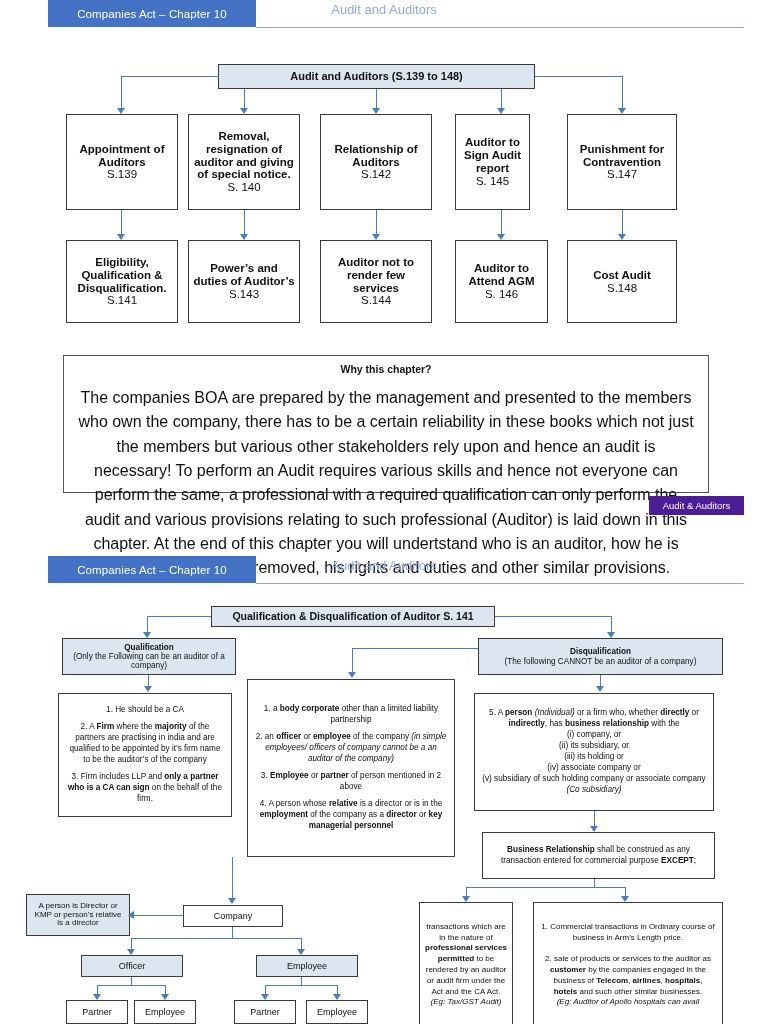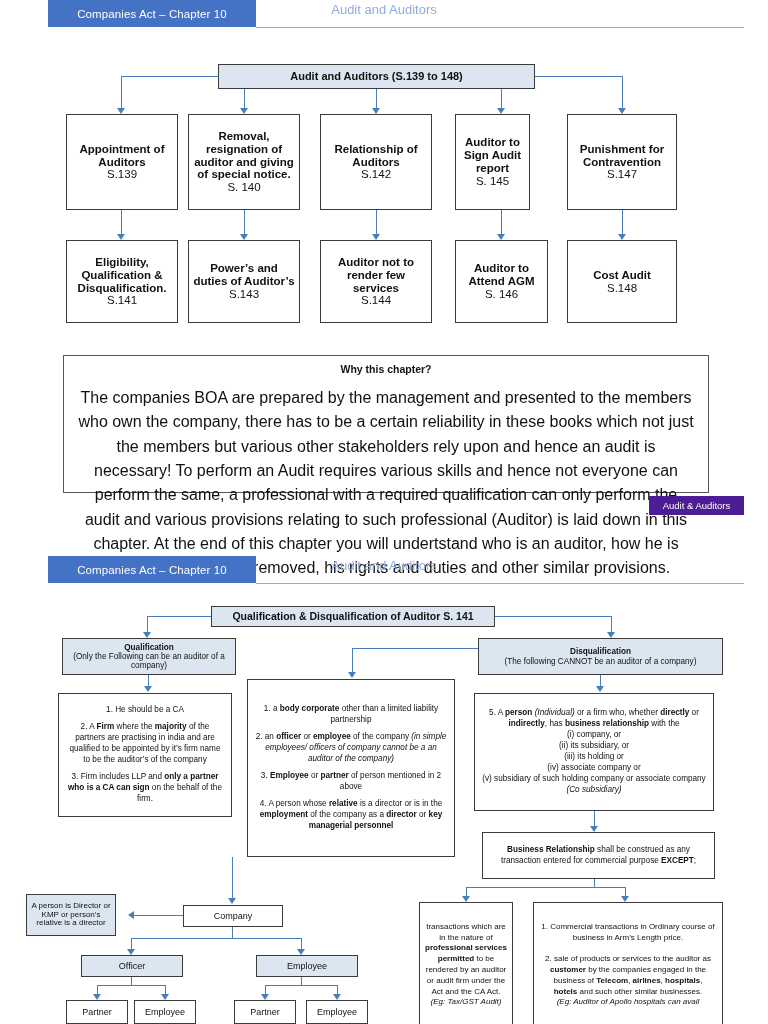--- a/index.html
+++ b/index.html
@@ -275,21 +275,21 @@
     <div class="t tiny">1. Commercial transactions in Ordinary course of business in Arm’s Length price.<br><br>2. sale of products or services to the auditor as <b>customer</b> by the companies engaged in the business of <b>Telecom</b>, <b>airlines</b>, <b>hospitals</b>, <b>hotels</b> and such other similar  businesses.<br><i>(Eg: Auditor of Apollo hospitals can avail</i></div>
   </div>
 
   <div class="ln lnv" style="left:232px; top:301px; height:42px;"></div>
   <div class="arw" style="left:228px; top:342px;"></div>
 
   <div class="box" style="left:183px; top:349px; width:100px; height:22px; font-size:9px;">
     <span class="t">Company</span>
   </div>
 
-  <div class="box fill" style="left:26px; top:338px; width:90px; height:42px; padding:14px 4px; font-size:8px;">
+  <div class="box fill" style="left:26px; top:338px; width:104px; height:42px; padding:14px 4px; font-size:8px;">
     <span class="t">A person is Director or KMP or person’s relative is a director</span>
   </div>
   <div class="ln lnh" style="left:134px; top:359px; width:49px;"></div>
   <div class="arw-l" style="left:128px; top:355px;"></div>
 
   <div class="ln lnv" style="left:232px; top:371px; height:12px;"></div>
   <div class="ln lnh" style="left:131px; top:382px; width:171px;"></div>
   <div class="ln lnv" style="left:131px; top:382px; height:12px;"></div>
   <div class="ln lnv" style="left:301px; top:382px; height:12px;"></div>
   <div class="arw" style="left:127px; top:393px;"></div>

